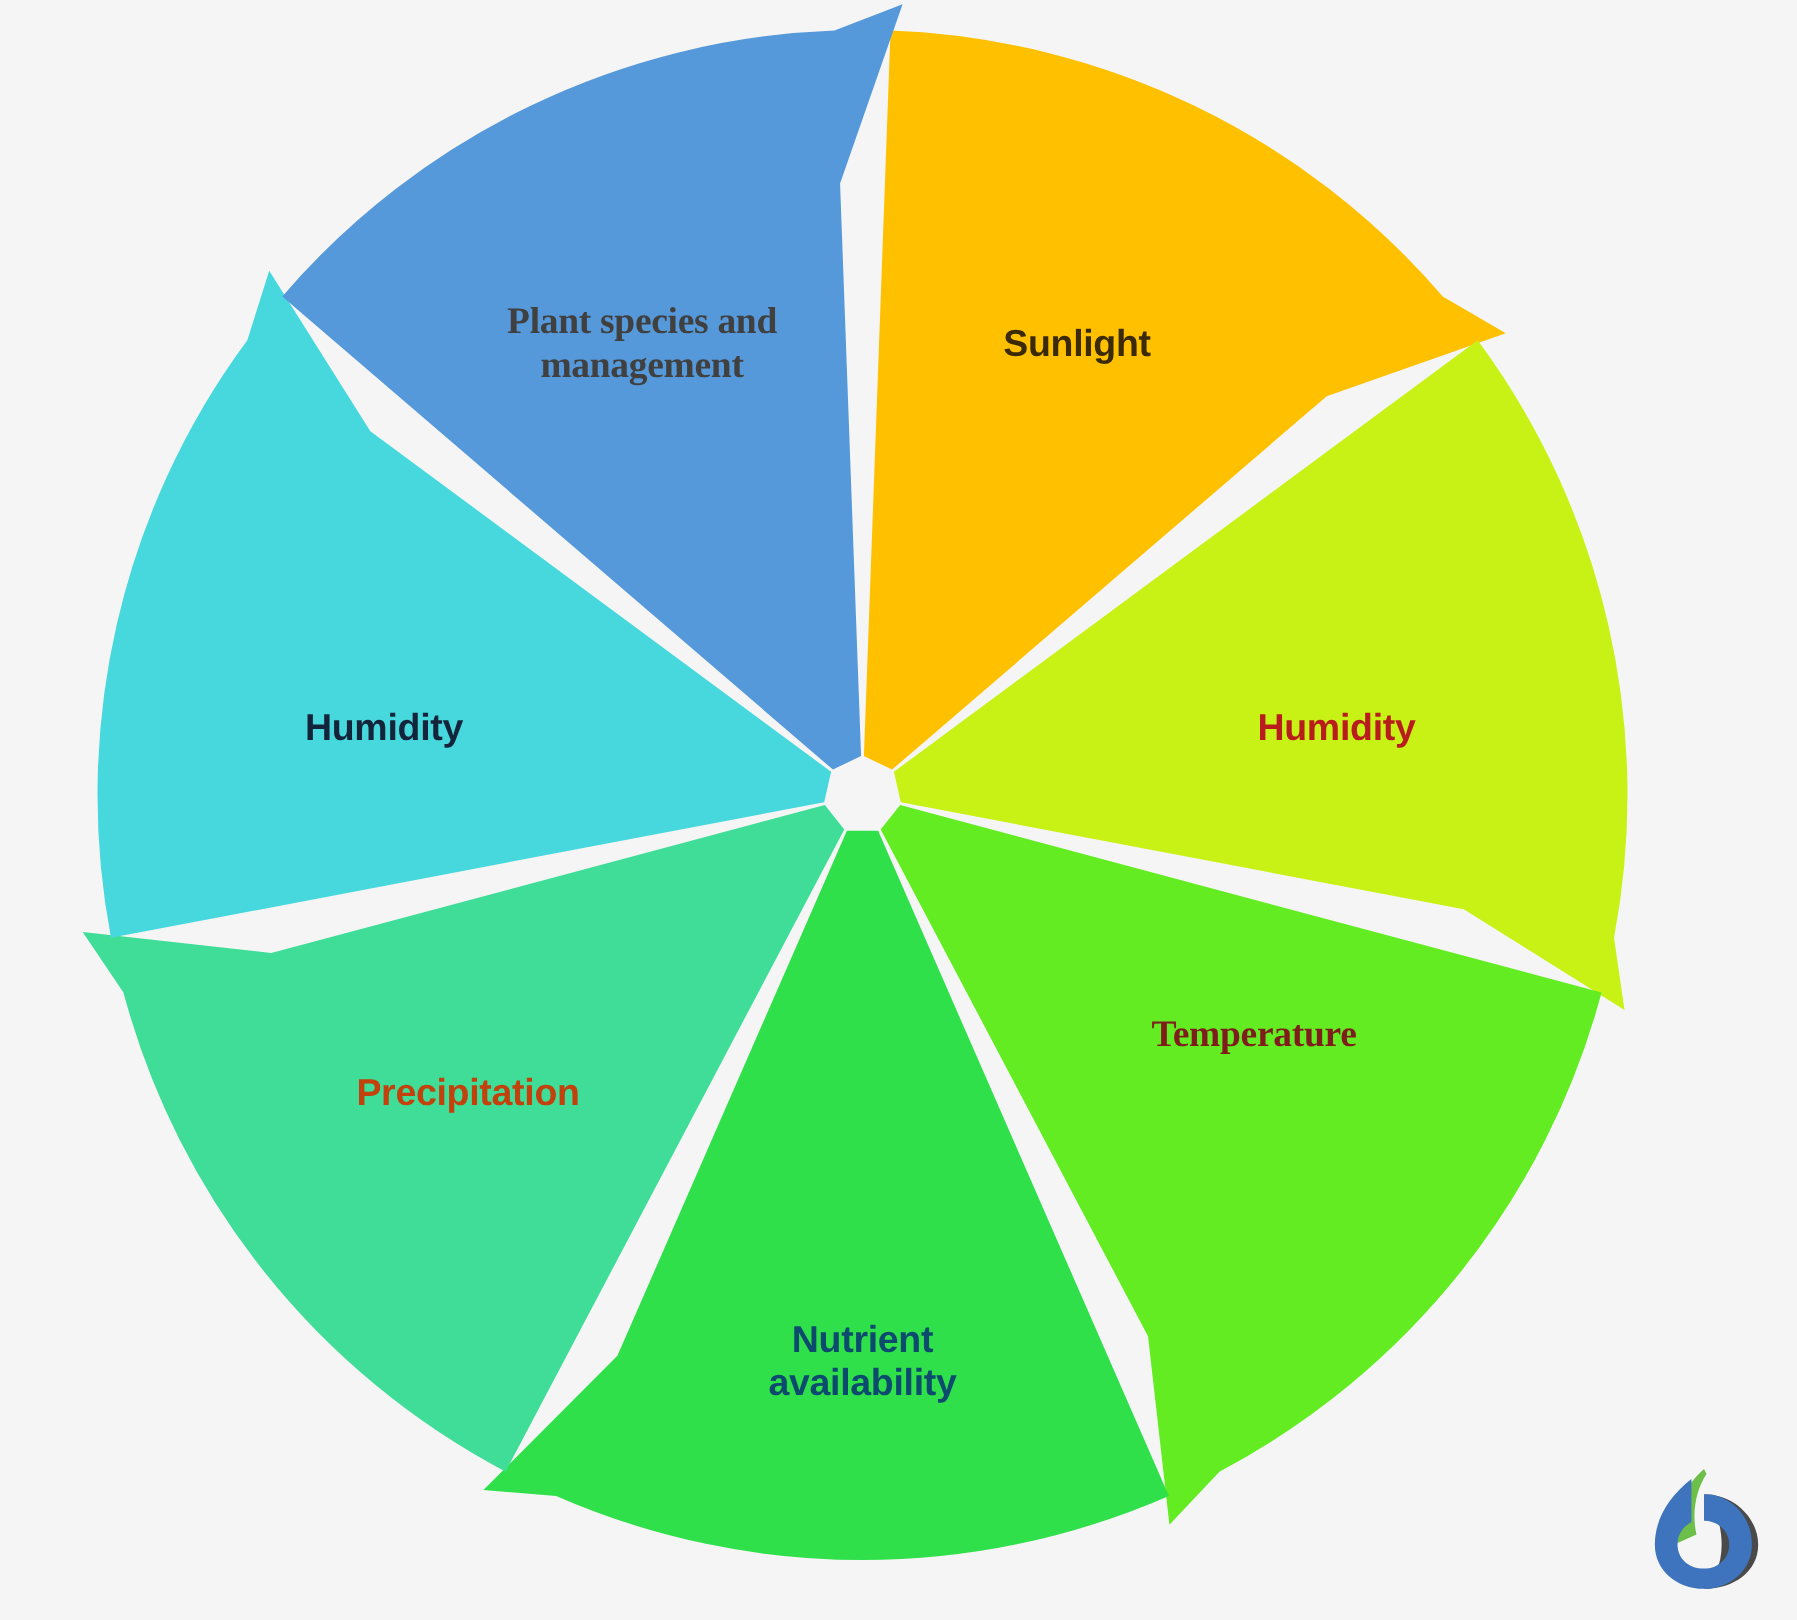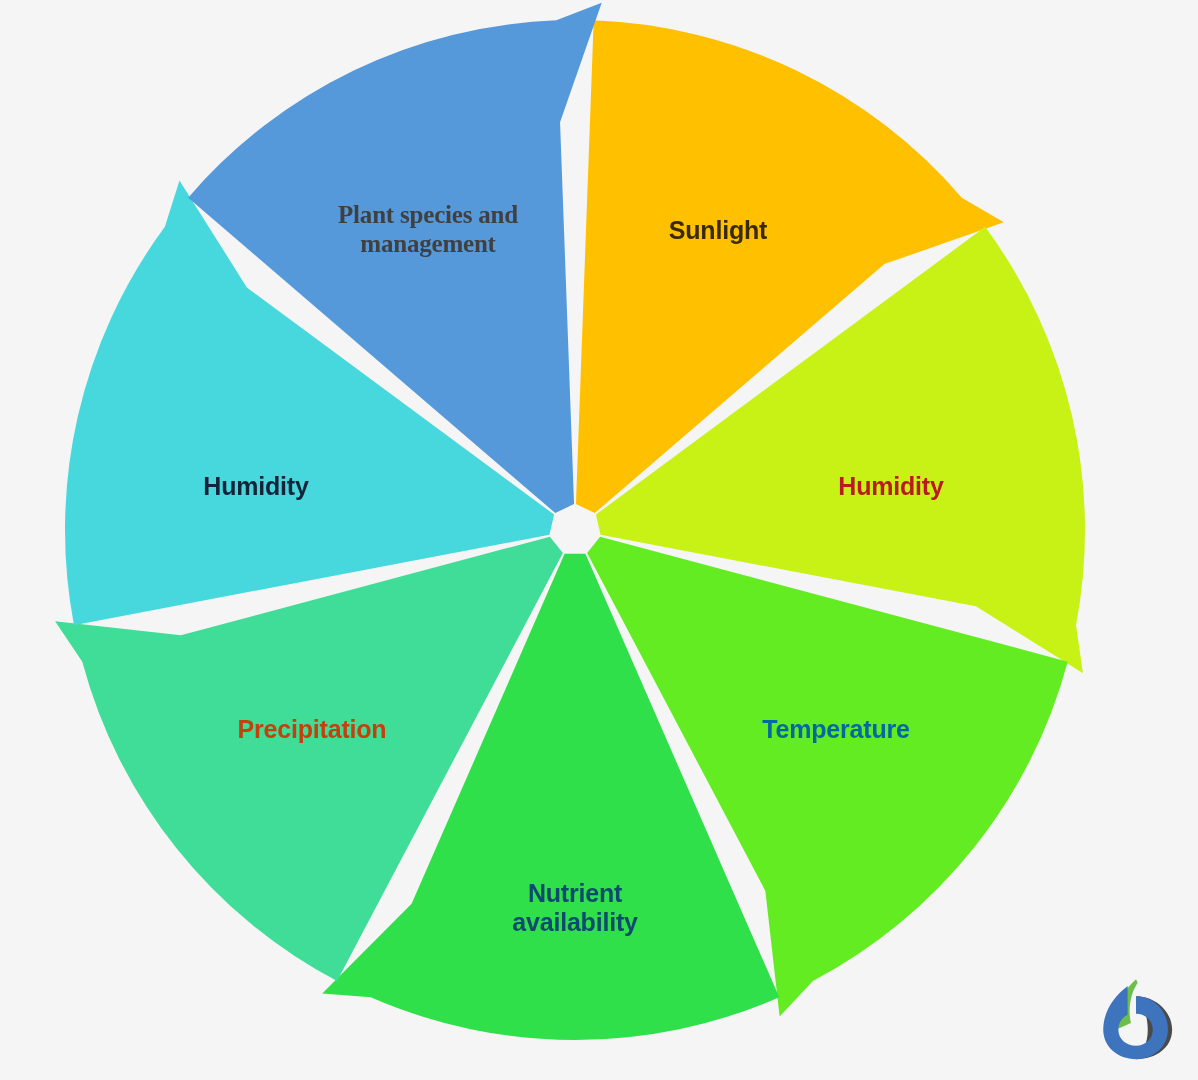--- a/index.html
+++ b/index.html
@@ -61,21 +61,21 @@
         <path d="M 585.41 553.82 L 779.26 997.31 A 510 510 0 0 1 370.74 997.31 L 322.24 993.4 L 411.59 903.85 L 564.59 553.82 Z" fill="#2fe04a"></path>
         <path d="M 562.87 553 L 337.06 981.09 A 510 510 0 0 1 82.29 661.65 L 55.11 621.3 L 180.83 635.32 L 549.88 536.71 Z" fill="#3fdd97"></path>
         <path d="M 549.46 534.85 L 73.97 625.21 A 510 510 0 0 1 164.87 226.86 L 179.48 180.44 L 246.9 287.48 L 554.09 514.55 Z" fill="#47d8dd"></path>
         <path d="M 555.28 513.06 L 188.18 197.63 A 510 510 0 0 1 556.31 20.34 L 601.71 2.83 L 560.05 122.27 L 574.05 504.02 Z" fill="#5599da"></path>
       </g>
   </svg>
 
   <div id="labels-layer">
       <div class="seg-label" style="left: 718px; top: 230px; color: rgb(58, 42, 5);">Sunlight</div>
       <div class="seg-label" style="left: 891px; top: 486px; color: #b91c1c;">Humidity</div>
-      <div class="seg-label" style="left: 836px; top: 729px; color: #0369a1;">Temperature</div>
+      <div class="seg-label" style="left: 836px; top: 691px; color: #7f1d1d; font-family: Liberation Serif, serif;">Temperature</div>
       <div class="seg-label" style="left: 575px; top: 908px; color: #0c4a6e;">Nutrient
 availability</div>
       <div class="seg-label" style="left: 312px; top: 729px; color: #c2410c;">Precipitation</div>
       <div class="seg-label" style="left: 256px; top: 486px; color: rgb(20, 36, 58);">Humidity</div>
       <div class="seg-label" style="left: 428px; top: 230px; color: #404040; font-family: Liberation Serif, serif;">Plant species and
 management</div>
     </div>
 
   <svg id="brand-logo" viewBox="0 0 100 100">
     <path id="logo-leaf" d="M50 4 C30 22 22 44 26 64 L44 56 C40 38 44 20 52 8 Z" fill="#6cc04a"></path>

